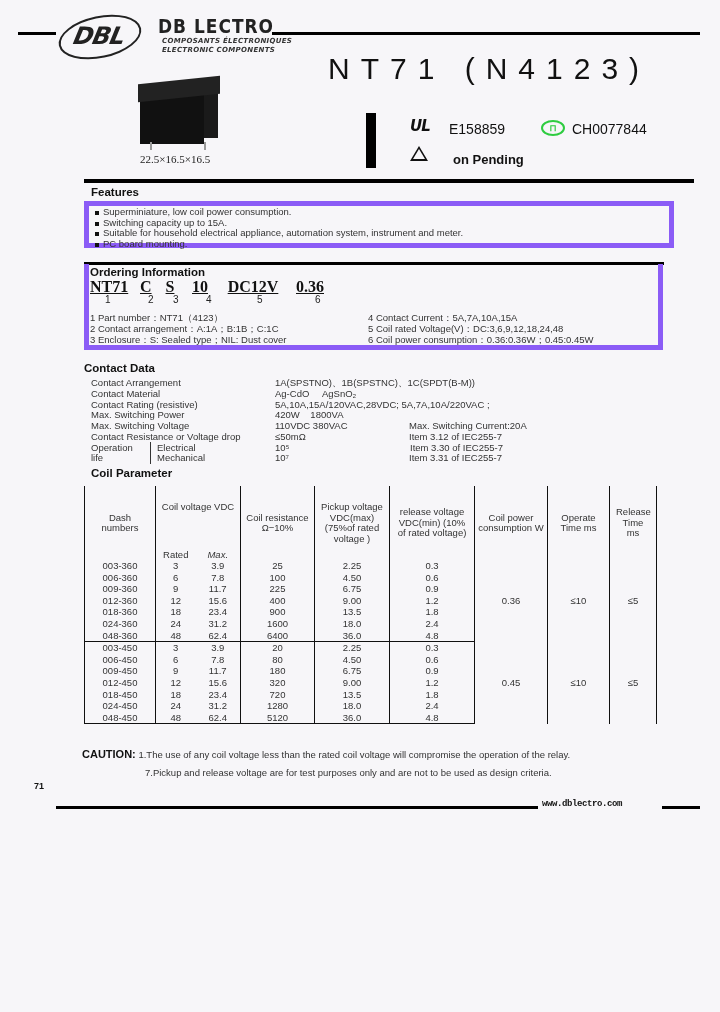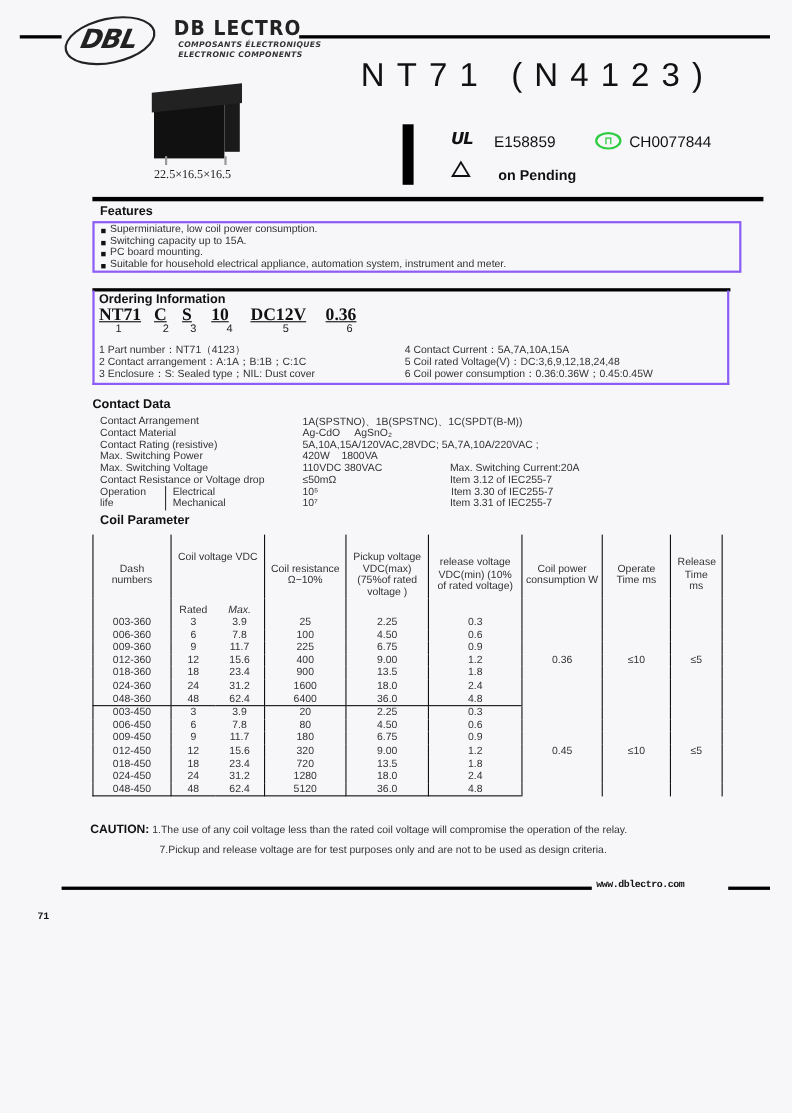--- a/index.html
+++ b/index.html
@@ -24,21 +24,21 @@
   .vbar { position: absolute; left: 366px; top: 113px; width: 10px; height: 55px; background: #000; }
   .ul-logo { position: absolute; left: 410px; top: 117px; font-family: "DejaVu Sans", sans-serif; font-weight: bold; font-style: italic; font-size: 15px; color: #111; letter-spacing: -1px; }
   .cert { position: absolute; font-size: 14px; color: #111; }
   .cqc-logo { position: absolute; left: 541px; top: 120px; width: 24px; height: 16px; border: 2px solid #2ecc40; border-radius: 50%; color: #2ecc40; font-size: 9px; line-height: 12px; text-align: center; font-weight: bold; }
   .tri { position: absolute; left: 410px; top: 146px; width: 0; height: 0; border-left: 9px solid transparent; border-right: 9px solid transparent; border-bottom: 15px solid #111; }
   .tri::after { content: ""; position: absolute; left: -6px; top: 3px; border-left: 6px solid transparent; border-right: 6px solid transparent; border-bottom: 10px solid #f7f6f9; }
   .pending { position: absolute; left: 453px; top: 152px; font-size: 13px; font-weight: bold; }
 
   
   .sec-title { position: absolute; font-weight: bold; font-size: 11.5px; color: #111; }
-  .box { position: absolute; border: 2px solid #8b5cf6; }
+  .box { position: absolute; border: 5px solid #8b5cf6; }
   .feat-list { list-style: none; font-size: 9.5px; color: #333; line-height: 10.5px; padding: 1px 0 0 6px; }
   .feat-list li { position: relative; padding-left: 8px; }
   .feat-list li::before { content: ""; position: absolute; left: 0; top: 4px; width: 4px; height: 4px; background: #111; }
 
   .order-code { position: absolute; left: 90px; top: 278px; display: flex; font-family: "Liberation Serif", serif; font-weight: bold; font-size: 16px; text-decoration: underline; }
   .order-code span { display: inline-block; text-align: center; }
   .order-num { position: absolute; top: 294px; font-size: 10px; color: #222; }
   .order-line { position: absolute; font-size: 9.5px; color: #333; white-space: nowrap; }
 
   .cd-row { position: absolute; font-size: 9.5px; color: #333; white-space: nowrap; }
@@ -49,21 +49,21 @@
   table.coil td, table.coil th { border-left: 1px solid #111; border-right: 1px solid #111; text-align: center; font-weight: normal; padding: 0; }
   table.coil thead th { vertical-align: middle; line-height: 10.5px; height: 58px; }
   table.coil thead tr.sub th { height: 16px; vertical-align: bottom; }
   table.coil tbody td { height: 11.6px; line-height: 11.6px; }
   table.coil tbody.g1 tr:last-child td, table.coil tbody.g2 tr:last-child td { border-bottom: 1px solid #111; }
   table.coil tbody td.merged { vertical-align: middle; }
 
   .caution { position: absolute; font-size: 9.5px; color: #333; white-space: nowrap; }
   .caution b { font-size: 11px; color: #111; }
 
-  .footer-pg { position: absolute; left: 34px; top: 828px; font-family: Liberation Mono, monospace; font-weight: bold; font-size: 9px; }
+  .footer-pg { position: absolute; left: 34px; top: 781px; font-family: Liberation Sans, sans-serif; font-weight: bold; font-size: 9px; }
   .footer-url { position: absolute; left: 542px; top: 799px; font-family: Liberation Mono, monospace; font-weight: bold; font-size: 9px; letter-spacing: -0.4px; color: #111; }
 </style>
 </head>
 <body>
 
 <div class="hline" style="left:18px;top:32px;width:38px;height:3px;"></div>
 <div class="hline" style="left:272px;top:32px;width:428px;height:3px;"></div>
 
 <div class="logo-oval"></div>
 <div class="logo-text">DBL</div>
@@ -90,22 +90,22 @@
 <div class="tri"></div>
 <div class="pending">on Pending</div>
 
 <div class="hline" style="left:84px;top:179px;width:610px;height:4px;"></div>
 
 <div class="sec-title" style="left:91px;top:186px;">Features</div>
 <div class="box" style="left:84px;top:201px;width:590px;height:47px;">
   <ul class="feat-list">
     <li>Superminiature, low coil power consumption.</li>
     <li>Switching capacity up to 15A.</li>
+    <li>Suitable for household electrical appliance, automation system, instrument and meter.</li>
     <li>PC board mounting.</li>
-    <li>Suitable for household electrical appliance, automation system, instrument and meter.</li>
   </ul>
 </div>
 
 <div class="hline" style="left:84px;top:262px;width:580px;height:3px;"></div>
 <div class="box" style="left:84px;top:264px;width:579px;height:86px;border-top:none;"></div>
 <div class="sec-title" style="left:90px;top:266px;">Ordering Information</div>
 
 <div class="order-code">
   <span style="width:34px;margin-right:16px;">NT71</span>
   <span style="width:10px;margin-right:15px;">C</span>

